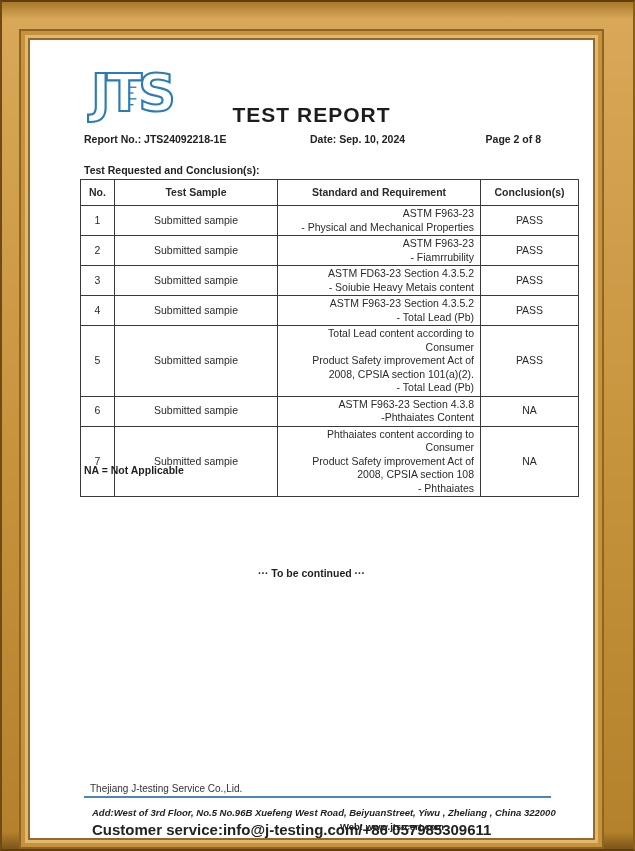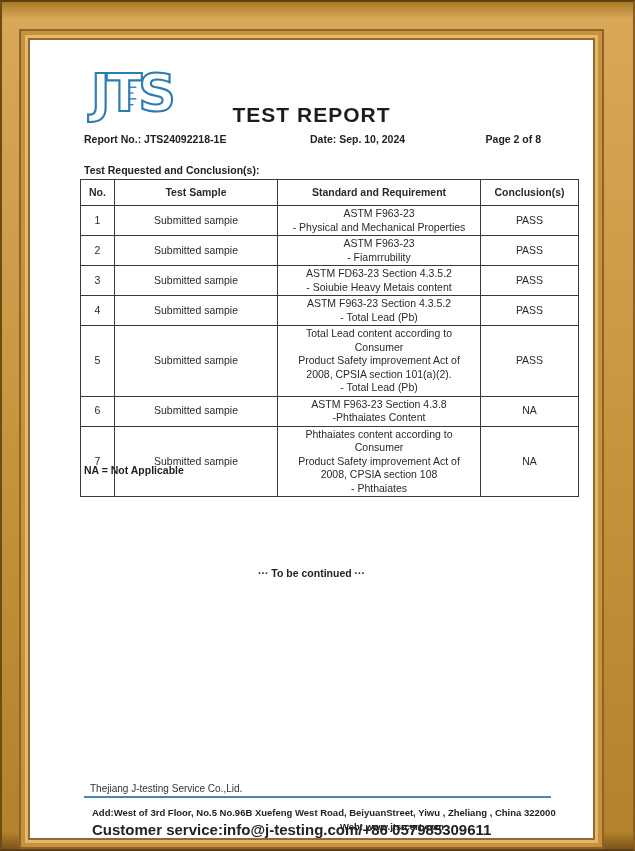--- a/index.html
+++ b/index.html
@@ -32,30 +32,30 @@
   .meta.date{left:280px;}
   .meta.pageno{right:52px;text-align:center;}
   .section-label{left:54px;top:124px;font-size:10.5px;font-weight:bold;color:#222;}
   
   .results{left:50px;top:139px;width:478px;border-collapse:collapse;table-layout:fixed;
            font-size:10.5px;color:#2a2a2a;position:absolute;background:transparent;}
   .results th,.results td{border:1px solid #3a3a3a;padding:1px 6px;line-height:13.5px;}
   .results th{font-weight:bold;text-align:center;height:17px;padding:4px 2px;}
   .c-no{width:29px;text-align:center;}
   .c-sample{width:158px;text-align:center;}
-  .c-std{width:198px;text-align:center;white-space:pre-line;}
+  .c-std{width:198px;text-align:right;white-space:pre-line;}
   .c-con{width:93px;text-align:center;font-weight:normal;}
   .results td{vertical-align:middle;}
   
   .na-note{left:54px;top:424px;font-size:10.5px;font-weight:bold;color:#1f1f1f;}
   .watermark{left:45px;top:292px;width:480px;height:310px;z-index:-1;overflow:visible;}
   .continued{left:0;top:527px;width:100%;text-align:center;font-size:10.5px;font-weight:bold;color:#1f1f1f;}
   .f-company{left:60px;top:743px;font-size:10px;color:#333;}
   .f-line{left:54px;top:756px;width:467px;height:2px;background:#4a86b8;}
-  .f-addr{left:62px;top:767px;font-size:9.5px;font-weight:bold;color:#222;}
+  .f-addr{left:62px;top:767px;font-size:9.5px;font-weight:bold;color:#222;font-style:italic;}
   .f-contact{left:62px;top:781px;font-size:15px;font-weight:bold;color:#222;}
   .f-web{left:310px;top:781px;font-size:9.5px;font-weight:bold;color:#222;}
   svg{display:block;}
 </style>
 </head>
 <body>
 
 <div class="frame"></div>
 
 <div class="page">

